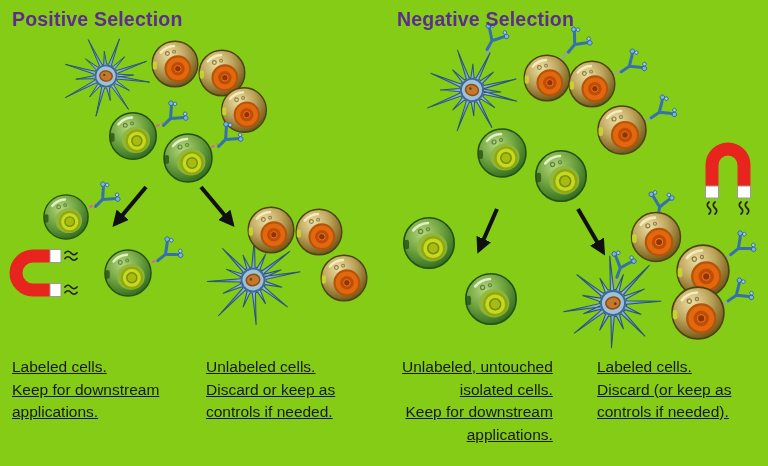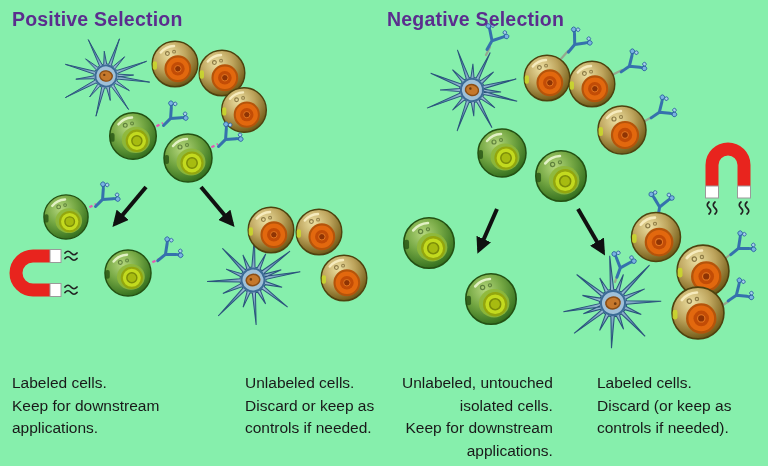--- a/index.html
+++ b/index.html
@@ -1,31 +1,31 @@
 <!DOCTYPE html>
 <html><head>
 <meta charset="utf-8">
 <style>
   html,body{margin:0;padding:0;background:#ffffff;}
   #stage{
-    position:relative;width:768px;height:466px;background:#86efac;
+    position:relative;width:768px;height:466px;background:#84cc16;
     font-family:"Liberation Sans",sans-serif;overflow:hidden;
   }
   .title{
     position:absolute;top:8px;font-size:19.5px;font-weight:700;
     color:#5b2d8e;letter-spacing:.2px;
   }
   #title-positive{left:12px;}
-  #title-negative{left:387px;}
+  #title-negative{left:397px;}
   .cap{
-    position:absolute;top:372px;font-size:15.5px;line-height:22.5px;
-    color:#191919;white-space:pre-line;
+    position:absolute;top:356px;font-size:15.5px;line-height:22.5px;
+    color:#191919;white-space:pre-line;text-decoration:underline;
   }
   #cap-pos-left{left:12px;}
-  #cap-pos-right{left:206px;margin-left:39px;}
+  #cap-pos-right{left:206px;}
   #cap-neg-left{left:402px;text-align:right;}
   #cap-neg-right{left:597px;}
   svg{position:absolute;left:0;top:0;}
   .linker{stroke:#e45ab4;stroke-width:2.2;stroke-dasharray:3.5 2.5;fill:none;}
   .stem{stroke:#95a88f;stroke-width:2.2;fill:none;stroke-linecap:round;}
   .arrow{stroke:#101010;stroke-width:4;fill:none;}
   .waves{stroke:#222222;stroke-width:1.7;fill:none;stroke-linecap:round;}
   .magnet{stroke:#e8241e;stroke-width:13;fill:none;}
   .magnet-tip{fill:#ffffff;stroke:#9a9a9a;stroke-width:1;}
 </style>

